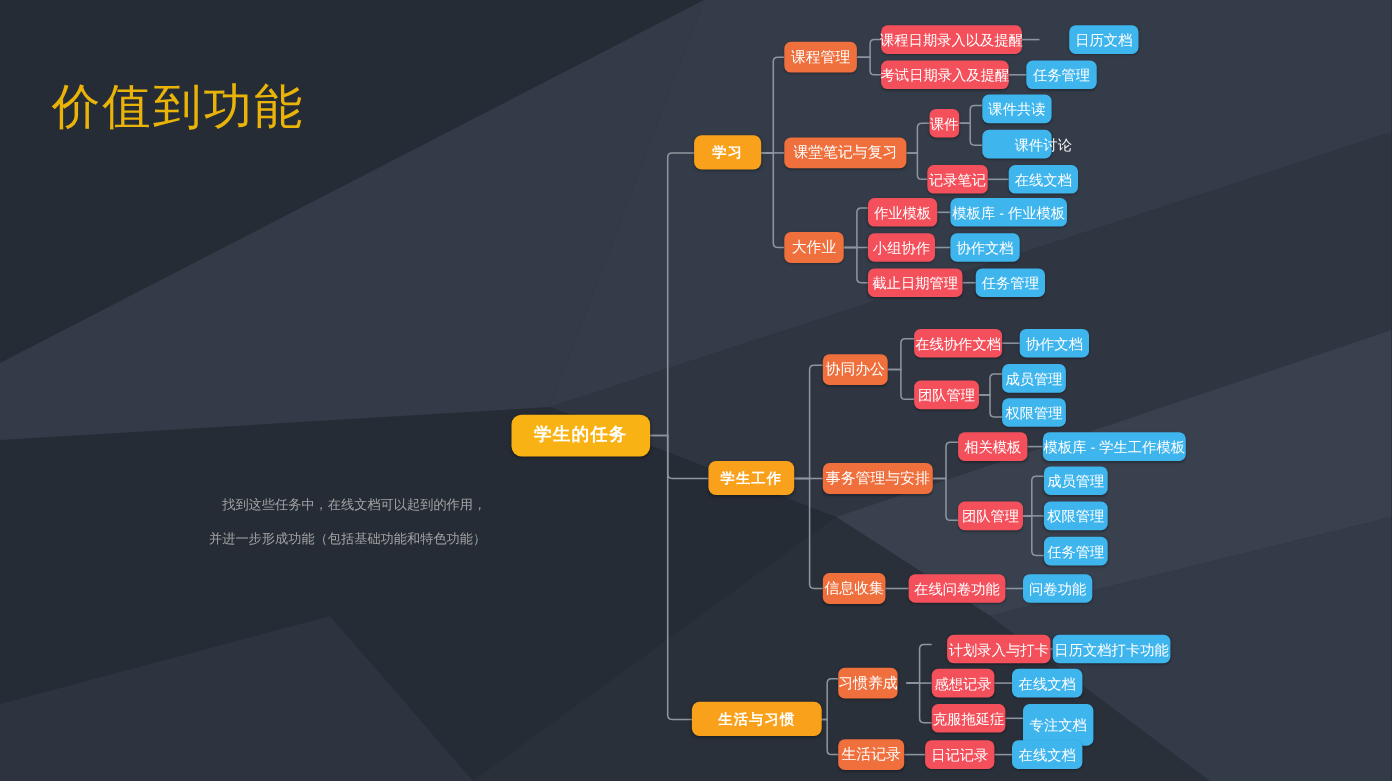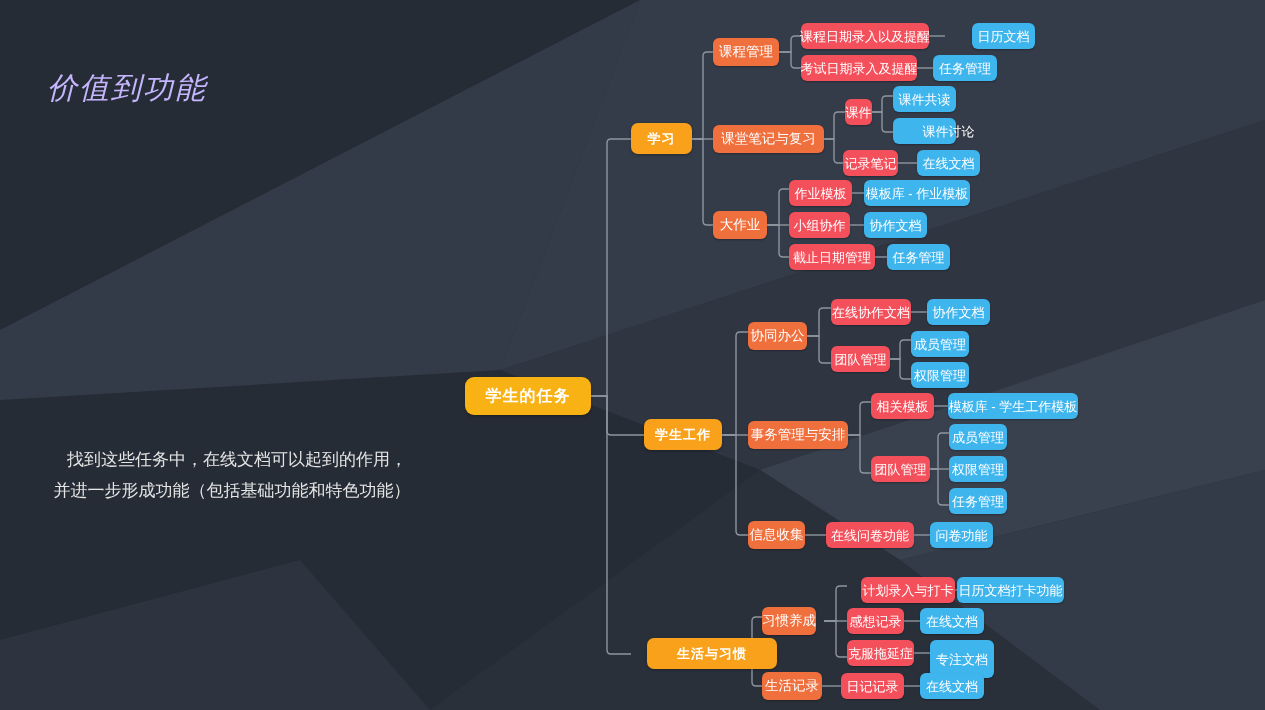--- a/index.html
+++ b/index.html
@@ -9,27 +9,27 @@
     background:#2b313c;
   }
   #slide{position:relative;width:1265px;height:710px;overflow:hidden;background:#2b313c;}
 
   
   .facets{position:absolute;inset:0;width:1265px;height:710px;}
 
   
   #title{
     position:absolute;left:47px;top:68px;
-    font-size:30px;font-weight:400;color:#c4b5fd;
-    letter-spacing:2px;white-space:nowrap;font-style:italic;
+    font-size:44px;font-weight:400;color:#eab308;
+    letter-spacing:2px;white-space:nowrap;
   }
   #subtitle{
     position:absolute;left:22px;top:444px;width:420px;
-    font-size:17px;line-height:31px;color:#e5e5e5;
-    text-align:center;
+    font-size:12px;line-height:31px;color:#a3a3a3;
+    text-align:right;
   }
   #subtitle .ln{display:block;}
   #subtitle .ln1{padding-left:10px;}
 
   
   #map{position:absolute;left:0;top:0;width:1265px;height:710px;}
   svg.links{position:absolute;left:0;top:0;width:1265px;height:710px;overflow:visible;}
   svg.links path{fill:none;stroke:#8d959f;stroke-width:1.4;}
 
   .node{
@@ -204,21 +204,21 @@
     <div class="node n-l4" style="left:948px;top:393px;width:130px;height:26px;">模板库 - 学生工作模板</div>
     <div class="node n-l3" style="left:871px;top:456px;width:59px;height:26px;">团队管理</div>
     <div class="node n-l4" style="left:949px;top:424px;width:58px;height:26px;">成员管理</div>
     <div class="node n-l4" style="left:949px;top:456px;width:58px;height:26px;">权限管理</div>
     <div class="node n-l4" style="left:949px;top:488px;width:58px;height:26px;">任务管理</div>
 
     <div class="node n-l2" style="left:748px;top:521px;width:57px;height:28px;">信息收集</div>
     <div class="node n-l3" style="left:826px;top:522px;width:88px;height:26px;">在线问卷功能</div>
     <div class="node n-l4" style="left:930px;top:522px;width:63px;height:26px;">问卷功能</div>
 
-    <div class="node n-l1" style="left:647px;top:638px;width:130px;height:31px;">生活与习惯</div>
+    <div class="node n-l1" style="left:629px;top:638px;width:118px;height:31px;">生活与习惯</div>
 
     <div class="node n-l2" style="left:762px;top:607px;width:54px;height:28px;">习惯养成</div>
     <div class="node n-l3" style="left:847px;top:577px;width:94px;height:26px;margin-left:14px;">计划录入与打卡</div>
     <div class="node n-l4" style="left:957px;top:577px;width:107px;height:26px;">日历文档打卡功能</div>
     <div class="node n-l3" style="left:847px;top:608px;width:57px;height:26px;">感想记录</div>
     <div class="node n-l4" style="left:920px;top:608px;width:64px;height:26px;">在线文档</div>
     <div class="node n-l3" style="left:847px;top:640px;width:67px;height:26px;">克服拖延症</div>
     <div class="node n-l4" style="left:930px;top:640px;width:64px;height:38px;">专注文档</div>
 
     <div class="node n-l2" style="left:762px;top:672px;width:60px;height:28px;">生活记录</div>

